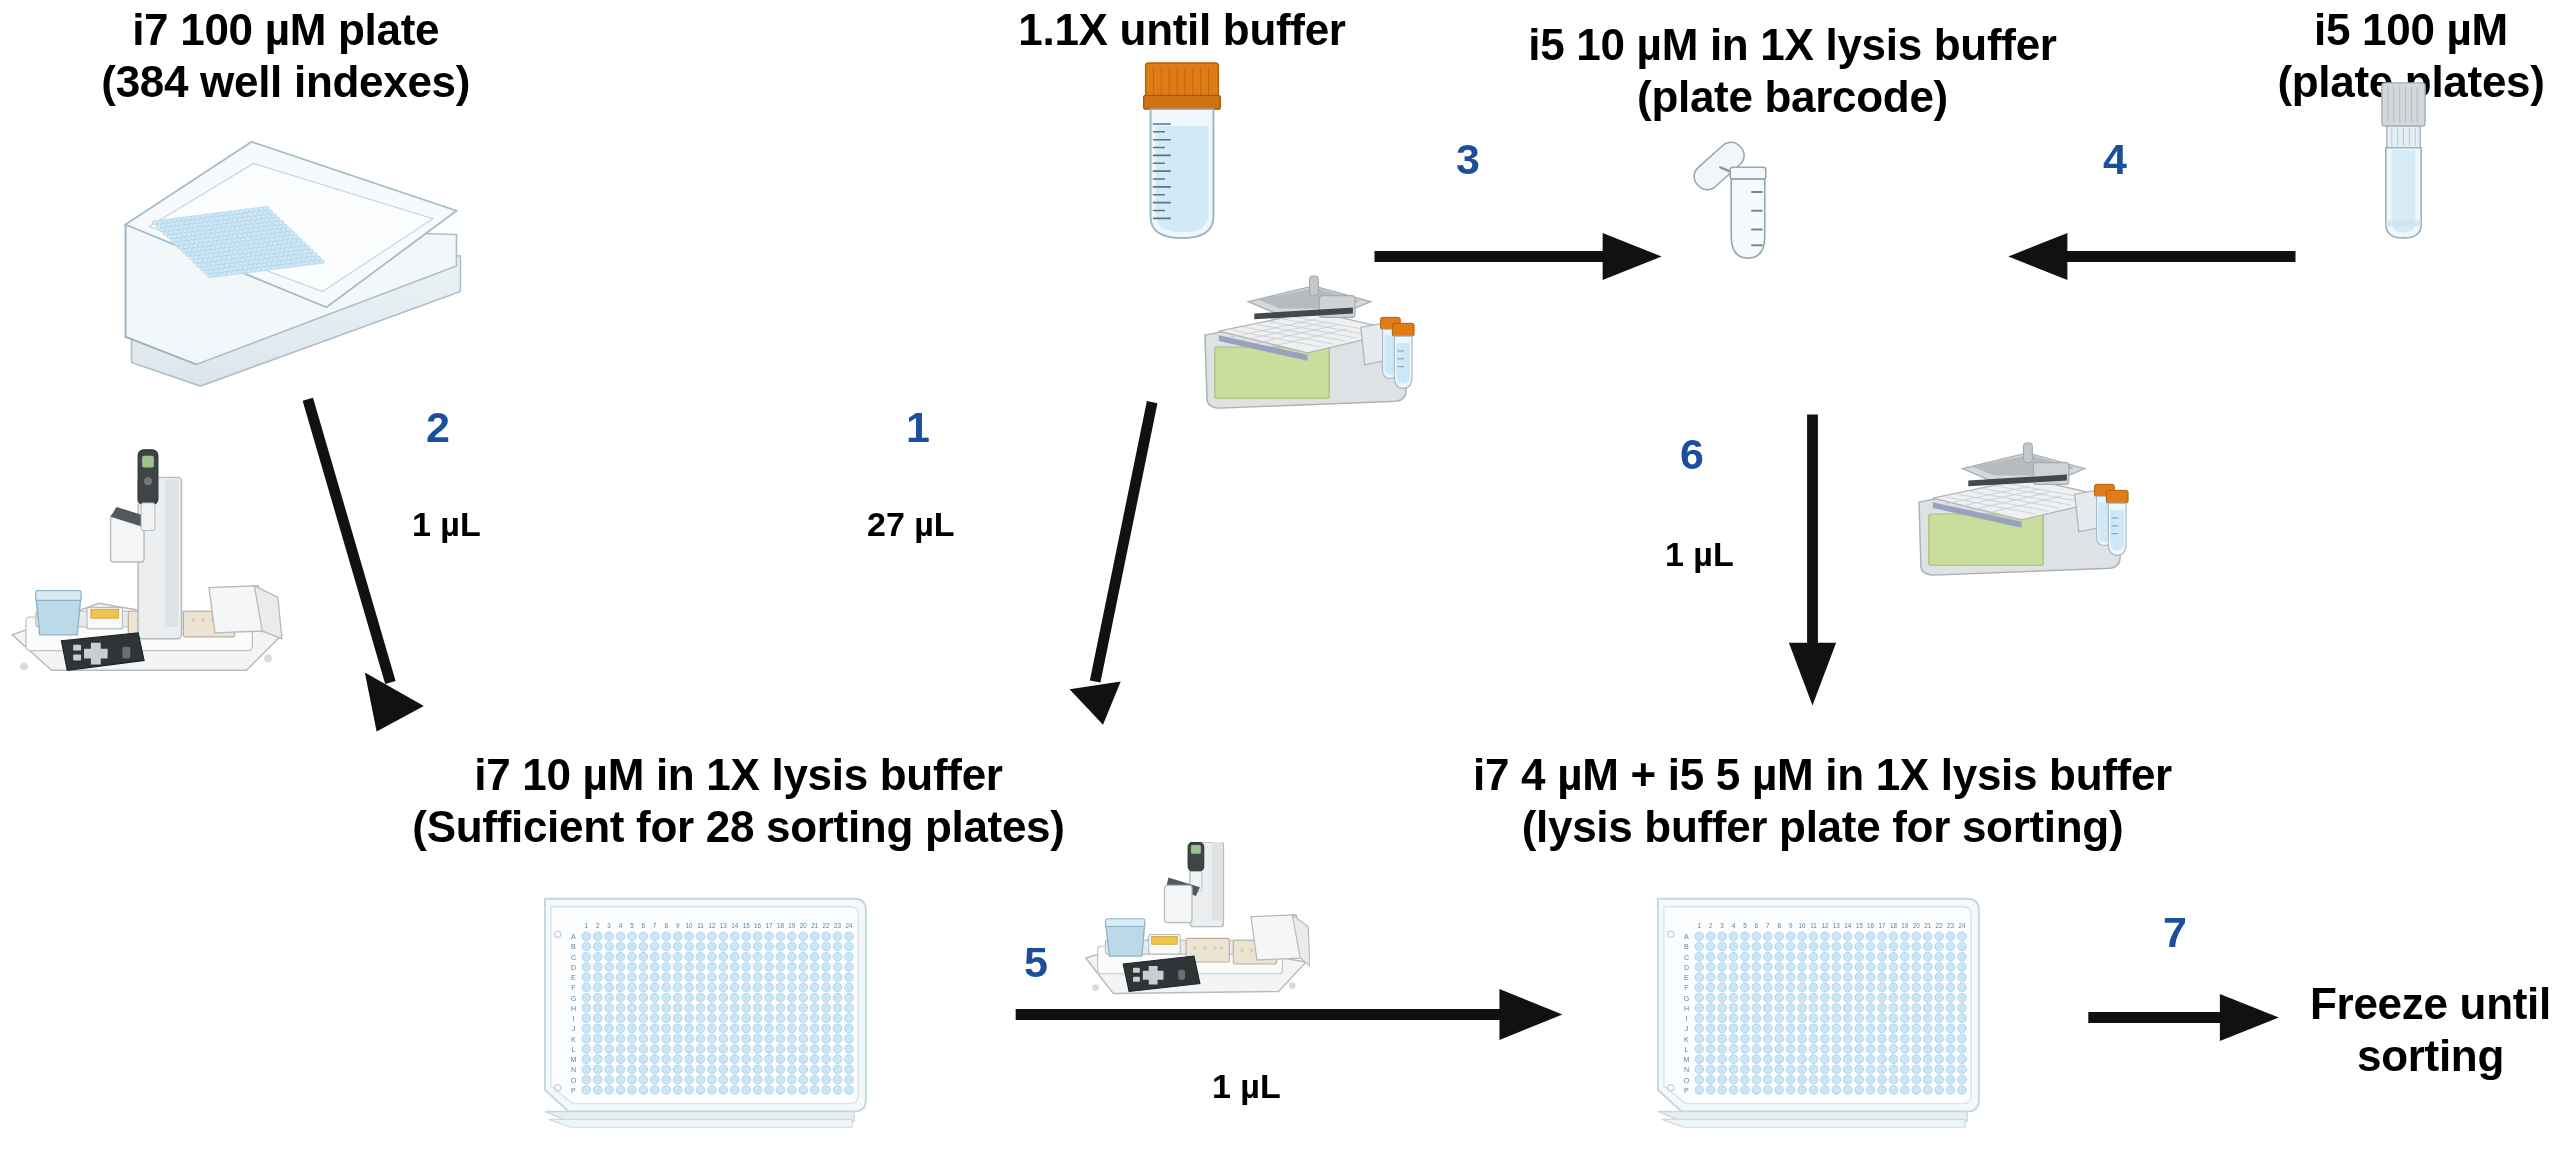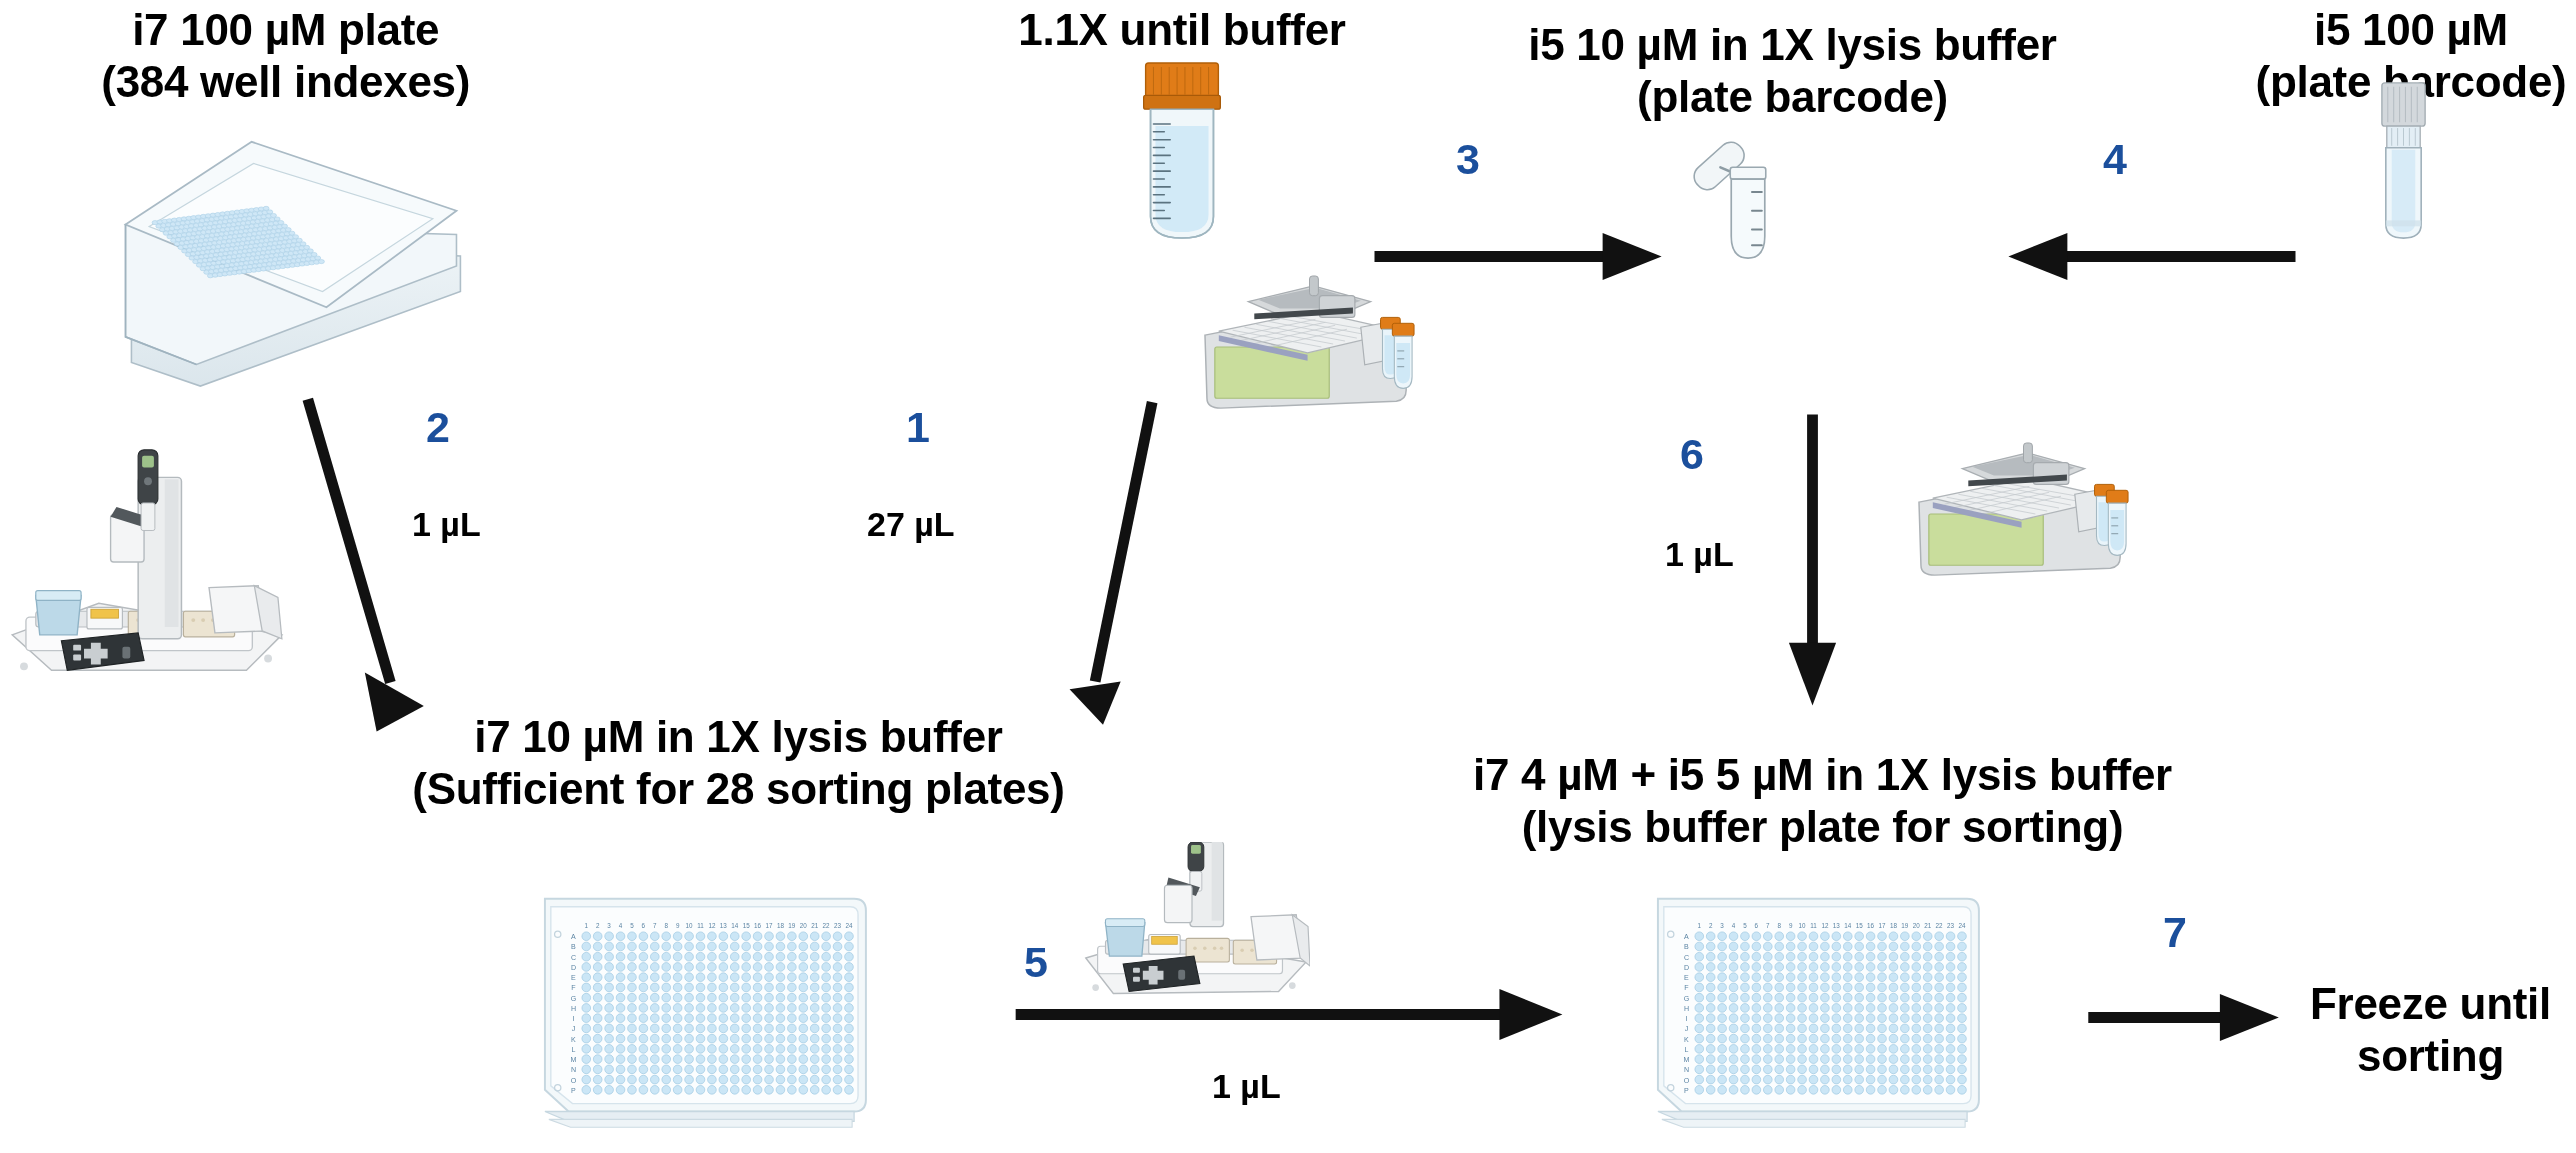--- a/index.html
+++ b/index.html
@@ -56,21 +56,21 @@
 
   <div class="lbl" style="left:19.7px; top:3.9px; width:532px;">i7 100 µM plate
 (384 well indexes)</div>
 
   <div class="lbl" style="left:926px; top:3.9px; width:512px;">1.1X until buffer</div>
 
   <div class="lbl" style="left:1428px; top:19px; width:729px;">i5 10 µM in 1X lysis buffer
 (plate barcode)</div>
 
   <div class="lbl" style="left:2246px; top:3.9px; width:330px;">i5 100 µM
-(plate barcode)</div>
+(plate plates)</div>
 
   <div class="art" style="left:94px; top:128px; width:394px; height:266px;">
     <svg width="394" height="266" viewBox="0 0 400 270">
       <defs>
         <linearGradient id="plSide" x1="0" y1="0" x2="0" y2="1">
           <stop offset="0" stop-color="#eef4f7"></stop>
             <stop offset="1" stop-color="#dbe6ec"></stop>
         </linearGradient>
       </defs>
 
@@ -744,21 +744,21 @@
         <path d="M202 70 L202 102 Q202 111 209 111 Q216 111 216 102 L216 70 Z" fill="#cfe8f6"></path>
         <g stroke="#7c8f99" stroke-width="0.9">
             <line x1="203" y1="78" x2="210" y2="78"></line>
             <line x1="203" y1="86" x2="210" y2="86"></line>
             <line x1="203" y1="94" x2="210" y2="94"></line>
           </g>
       </g>
     </svg>
   </div>
 
-  <div class="lbl" style="left:374px; top:711px; width:729px;">i7 10 µM in 1X lysis buffer
+  <div class="lbl" style="left:374px; top:749px; width:729px;">i7 10 µM in 1X lysis buffer
 (Sufficient for 28 sorting plates)</div>
 
   <div class="lbl" style="left:1448px; top:749px; width:749px;">i7 4 µM + i5 5 µM in 1X lysis buffer
 (lysis buffer plate for sorting)</div>
 
   <div class="lbl" style="left:2295px; top:978px; width:271px;">Freeze until
 sorting</div>
 
   <div class="art plate384" style="left:525px; top:887px; width:350px; height:256px;">
     <svg width="350" height="256" viewBox="0 0 355 260">

